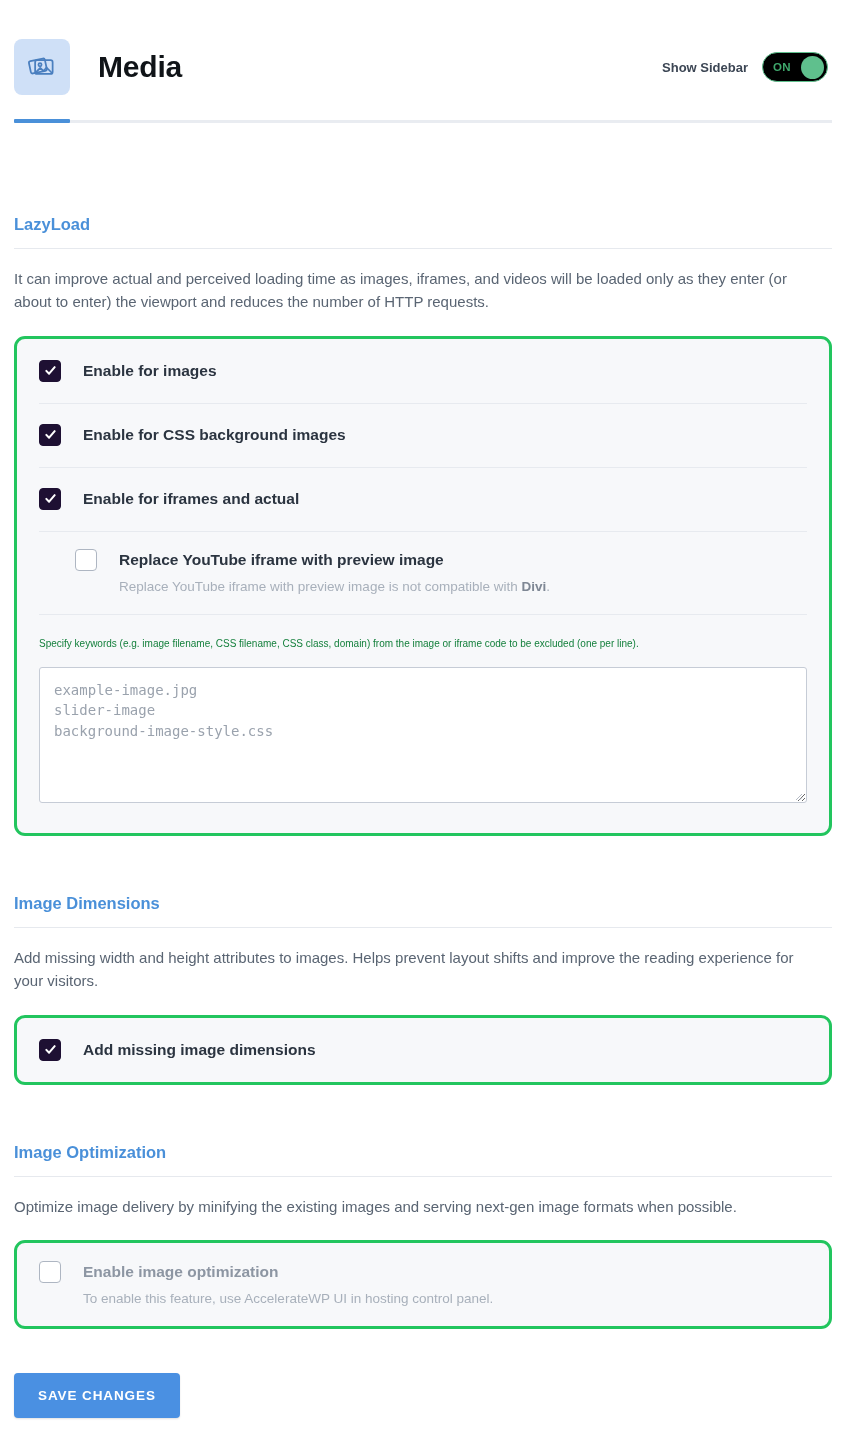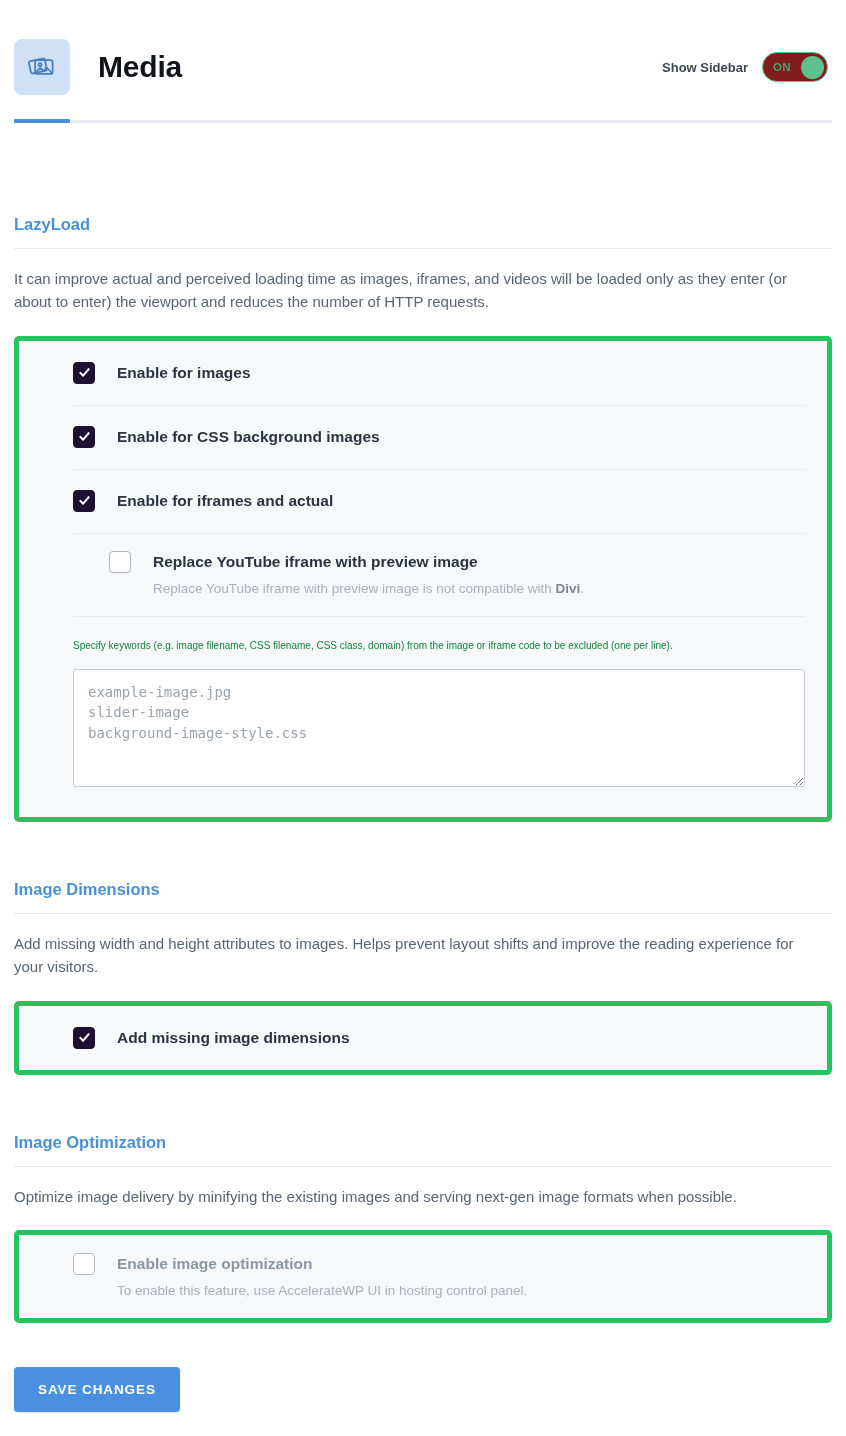--- a/index.html
+++ b/index.html
@@ -46,21 +46,21 @@
   }
   .sidebar-label {
     font-size: 13px;
     font-weight: bold;
     color: #3c4654;
   }
   .toggle {
     width: 66px; height: 30px;
     border-radius: 15px;
     border: 1.5px solid #5fc08d;
-    background: #7f1d1d;
+    background: #000000;
     display: flex; align-items: center;
     justify-content: space-between;
     padding: 0 3px 0 10px;
     cursor: pointer;
   }
   .toggle-text {
     font-size: 11.5px;
     font-weight: bold;
     color: #3fa86c;
     letter-spacing: 0.3px;
@@ -106,24 +106,23 @@
   .section-desc {
     font-size: 15px;
     line-height: 1.55;
     color: #5a6573;
     margin: 0 0 22px 0;
     max-width: 810px;
   }
 
   
   .panel {
-    border: 5px solid #22c55e;
-    border-radius: 5px;
+    border: 3px solid #22c55e;
+    border-radius: 11px;
     background: #f7f8fa;
-    padding-left: 32px;
   }
   .panel-row {
     display: flex;
     align-items: center;
     padding: 0 22px;
     height: 64px;
     position: relative;
   }
   .panel-row + .panel-row::before,
   .row-divider {
@@ -188,21 +187,21 @@
   .excluded-desc {
     font-size: 10px;
     line-height: 1.55;
     color: #15803d;
     margin: 0 0 16px 0;
     max-width: 790px;
   }
   .textarea-wrap { position: relative; }
   textarea.excluded-input {
     width: 100%;
-    height: 118px;
+    height: 136px;
     border: 1px solid #c6ccd6;
     border-radius: 3px;
     background: #ffffff;
     padding: 12px 14px;
     font-family: "DejaVu Sans Mono", "Liberation Mono", monospace;
     font-size: 14px;
     line-height: 1.45;
     color: #3d4553;
     resize: vertical;
     outline: none;

